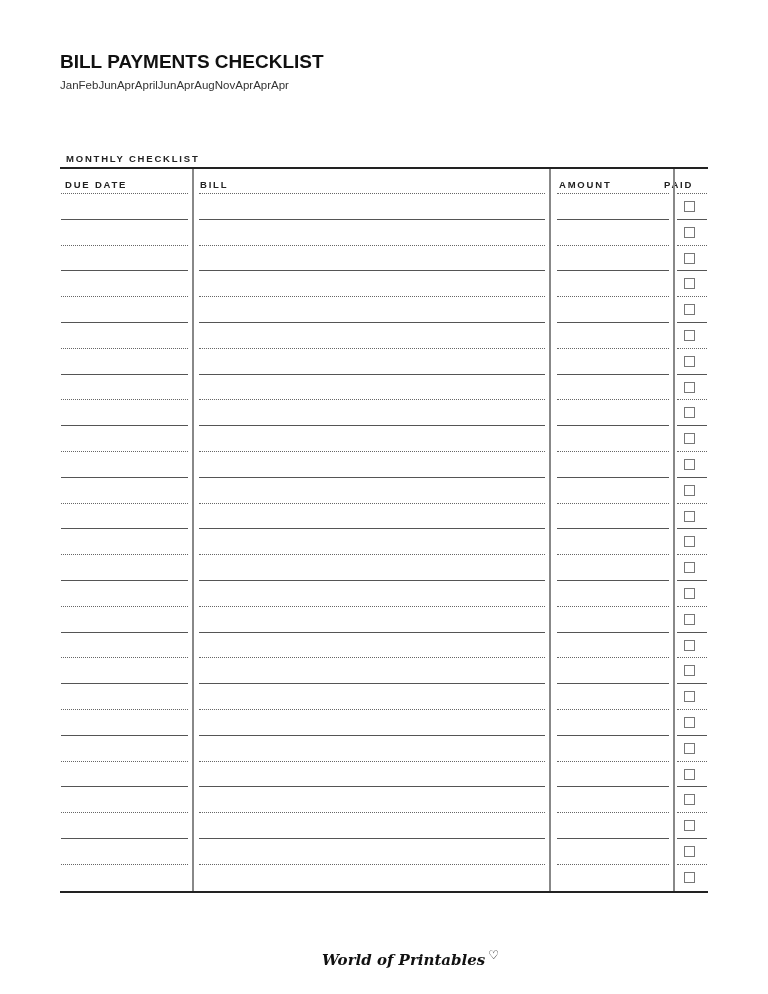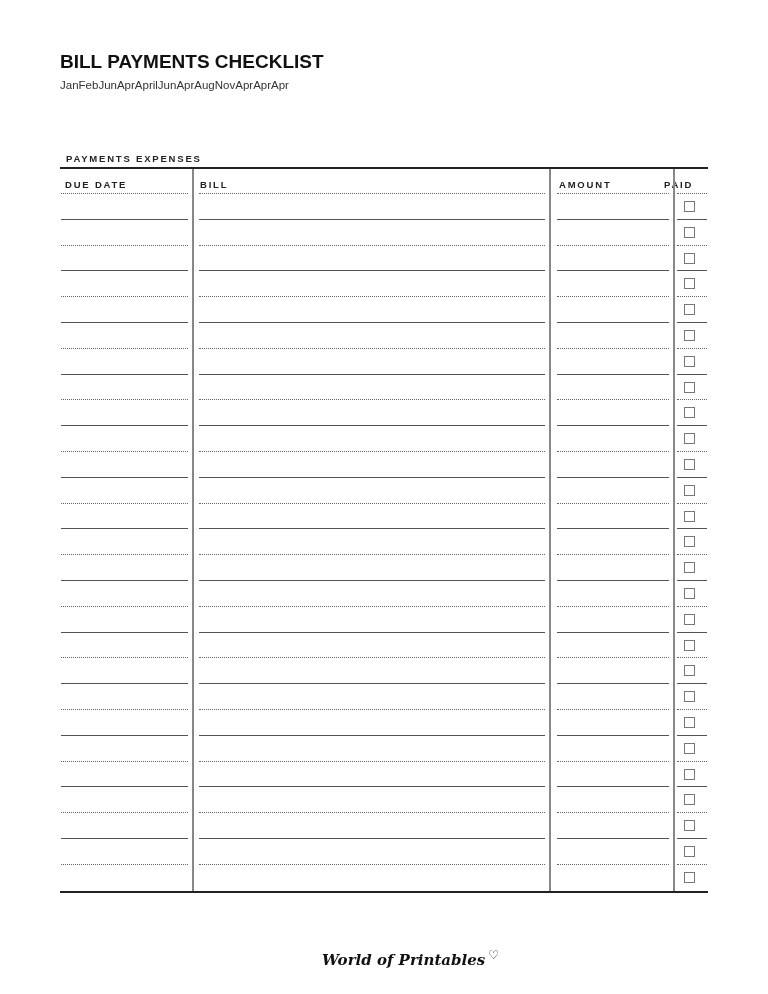--- a/index.html
+++ b/index.html
@@ -32,21 +32,21 @@
   <span>April</span>
   <span>Jun</span>
   <span>Apr</span>
   <span>Aug</span>
   <span>Nov</span>
   <span>Apr</span>
   <span>Apr</span>
   <span>Apr</span>
 </div>
 
-<div class="section-label">PAYMENTS EXPENSES</div>
+<div class="section-label">MONTHLY CHECKLIST</div>
 <div class="top-rule"></div>
 
 <div>
   <div class="col-head" style="left:65px">DUE DATE</div>
   <div class="col-head" style="left:200px">BILL</div>
   <div class="col-head" style="left:559px">AMOUNT</div>
   <div class="col-head" style="left:664px">PAID</div>
 
   <div class="vdiv" style="left:192px"></div>
   <div class="vdiv" style="left:549px"></div>

